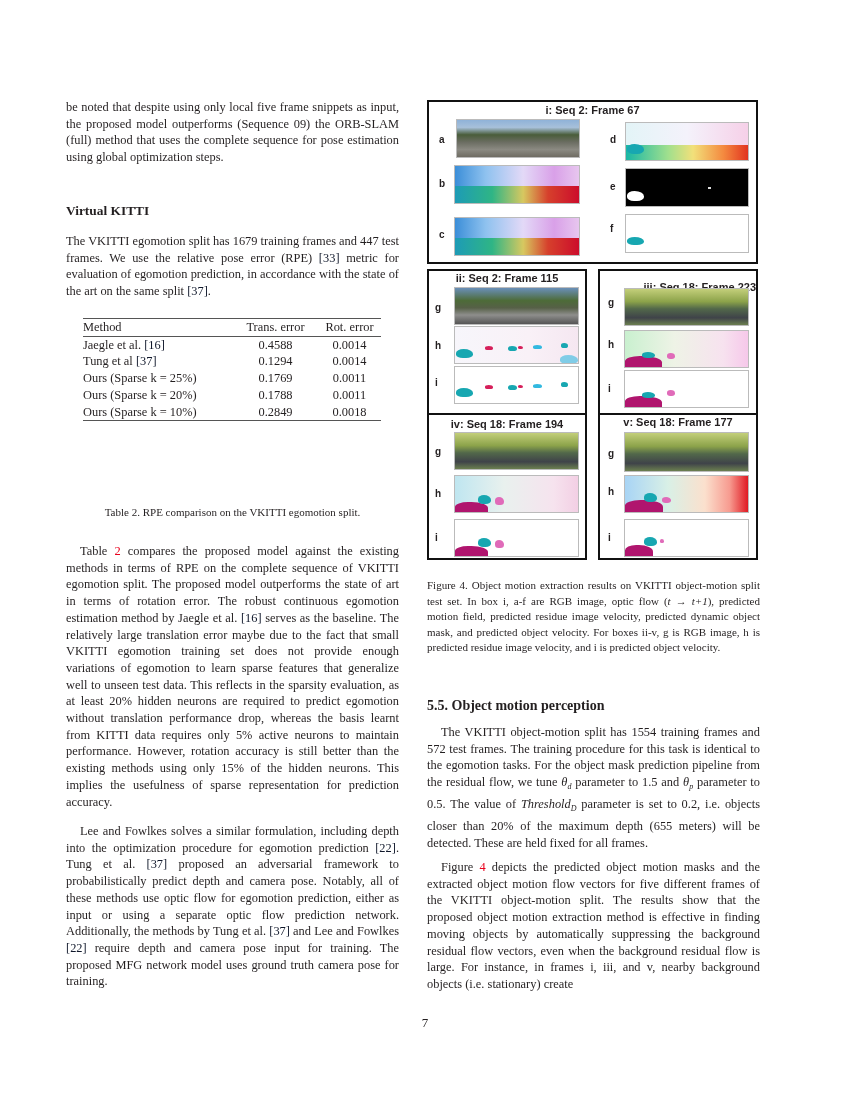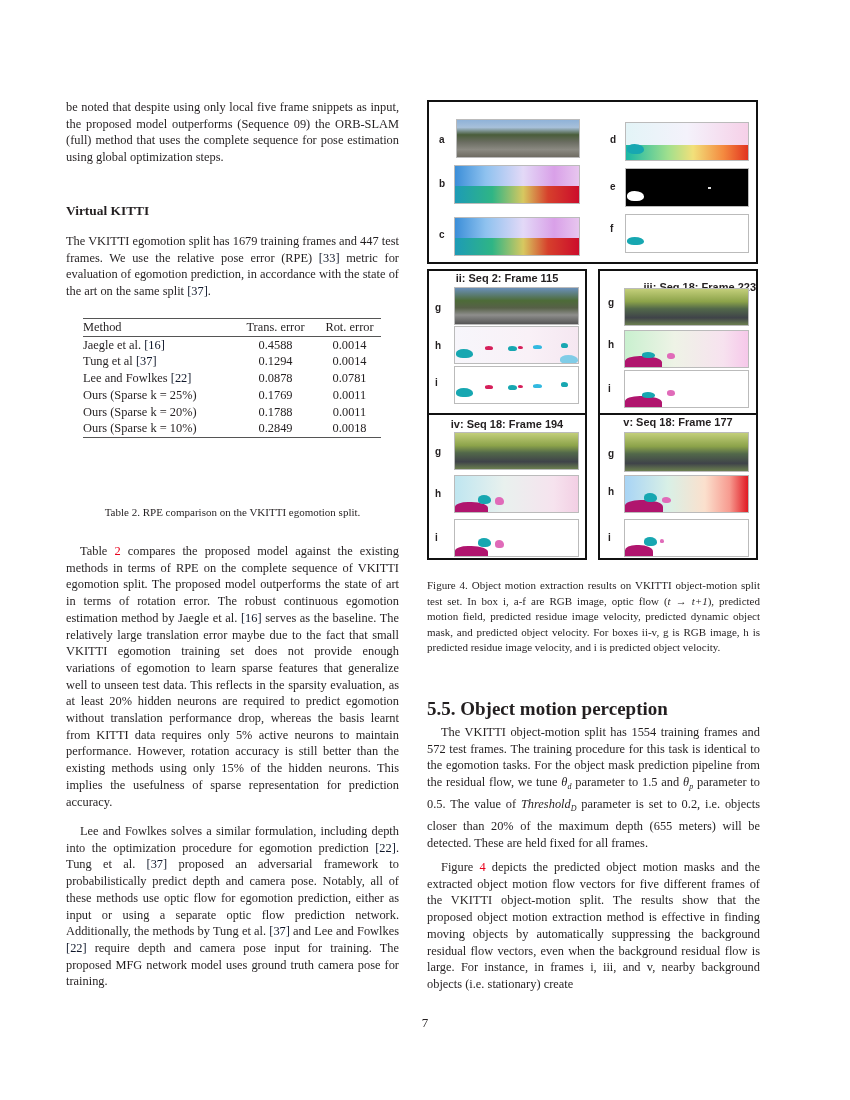--- a/index.html
+++ b/index.html
@@ -6,21 +6,21 @@
   body { width: 850px; height: 1100px; position: relative; overflow: hidden;
          font-family: "Liberation Serif", "DejaVu Serif", serif; color: #231f20; }
   .col { position: absolute; top: 0; width: 333px; }
   .left { left: 66px; }
   .right { left: 427px; }
   p, .para { margin: 0; font-size: 12.4px; line-height: 16.7px; text-align: justify; hyphens: none; }
   .indent { text-indent: 14px; }
   .cite { color: #0f172a; }
   .ref { color: #e8001c; }
   .heading-sub { position: absolute; font-weight: bold; font-size: 13.4px; }
-  .heading-sec { position: absolute; font-weight: bold; font-size: 19px; }
+  .heading-sec { position: absolute; font-weight: bold; font-size: 14px; }
   table.rpe { position: absolute; border-collapse: collapse; font-size: 12.4px; }
   table.rpe th, table.rpe td { padding: 0; height: 16.7px; line-height: 16.7px; font-weight: normal; }
   table.rpe th.m, table.rpe td.m { text-align: left; width: 150px; }
   table.rpe th.t, table.rpe td.t { text-align: center; width: 85px; }
   table.rpe th.r, table.rpe td.r { text-align: center; width: 63px; }
   table.rpe thead tr { border-top: 1.5px solid #555; border-bottom: 1px solid #555; }
   table.rpe tbody tr:last-child { border-bottom: 1.5px solid #555; }
   .b { font-weight: bold; }
   .caption { font-size: 11px; line-height: 15.6px; text-align: justify; }
   .math { font-style: italic; }
@@ -82,25 +82,20 @@
           <td class="m"><span>Jaegle et al. </span><span class="cite">[16]</span></td>
           <td class="t">0.4588</td>
           <td class="r">0.0014</td>
         </tr>
         <tr>
           <td class="m"><span>Tung et al </span><span class="cite">[37]</span></td>
           <td class="t">0.1294</td>
           <td class="r">0.0014</td>
         </tr>
         <tr>
-          <td class="m"><span>Lee and Fowlkes </span><span class="cite">[22]</span></td>
-          <td class="t b">0.0878</td>
-          <td class="r">0.0781</td>
-        </tr>
-        <tr>
           <td class="m"><span>Ours (Sparse k = 25%)</span></td>
           <td class="t">0.1769</td>
           <td class="r b">0.0011</td>
         </tr>
         <tr>
           <td class="m"><span>Ours (Sparse k = 20%)</span></td>
           <td class="t">0.1788</td>
           <td class="r b">0.0011</td>
         </tr>
         <tr>
@@ -118,20 +113,21 @@
   </p>
 
   <p class="indent" style="position:absolute; top:823px; width:333px;">
     <span>Lee and Fowlkes solves a similar formulation, including depth into the optimization procedure for egomotion prediction </span><span class="cite">[22]</span><span>. Tung et al. </span><span class="cite">[37]</span><span> proposed an adversarial framework to probabilistically predict depth and camera pose. Notably, all of these methods use optic flow for egomotion prediction, either as input or using a separate optic flow prediction network. Additionally, the methods by Tung et al. </span><span class="cite">[37]</span><span> and Lee and Fowlkes </span><span class="cite">[22]</span><span> require depth and camera pose input for training. The proposed MFG network model uses ground truth camera pose for training.</span>
   </p>
 </div>
 
 <div class="fig">
 
   <div class="box" style="left:0; top:0; width:331px; height:164px;">
+    <div class="box-title" style="top:2px;">i: Seq 2: Frame 67</div>
     <span class="lbl" style="left:10px; top:32px;">a</span>
     <span class="lbl" style="left:10px; top:76px;">b</span>
     <span class="lbl" style="left:10px; top:127px;">c</span>
     <span class="lbl" style="left:181px; top:32px;">d</span>
     <span class="lbl" style="left:181px; top:79px;">e</span>
     <span class="lbl" style="left:181px; top:121px;">f</span>
 
     <div class="img rgb1" style="left:27px; top:17px; width:124px; height:39px;"></div>
     <div class="img flow" style="left:25px; top:63px; width:126px; height:39px;">
         <div class="flow-top"></div>

